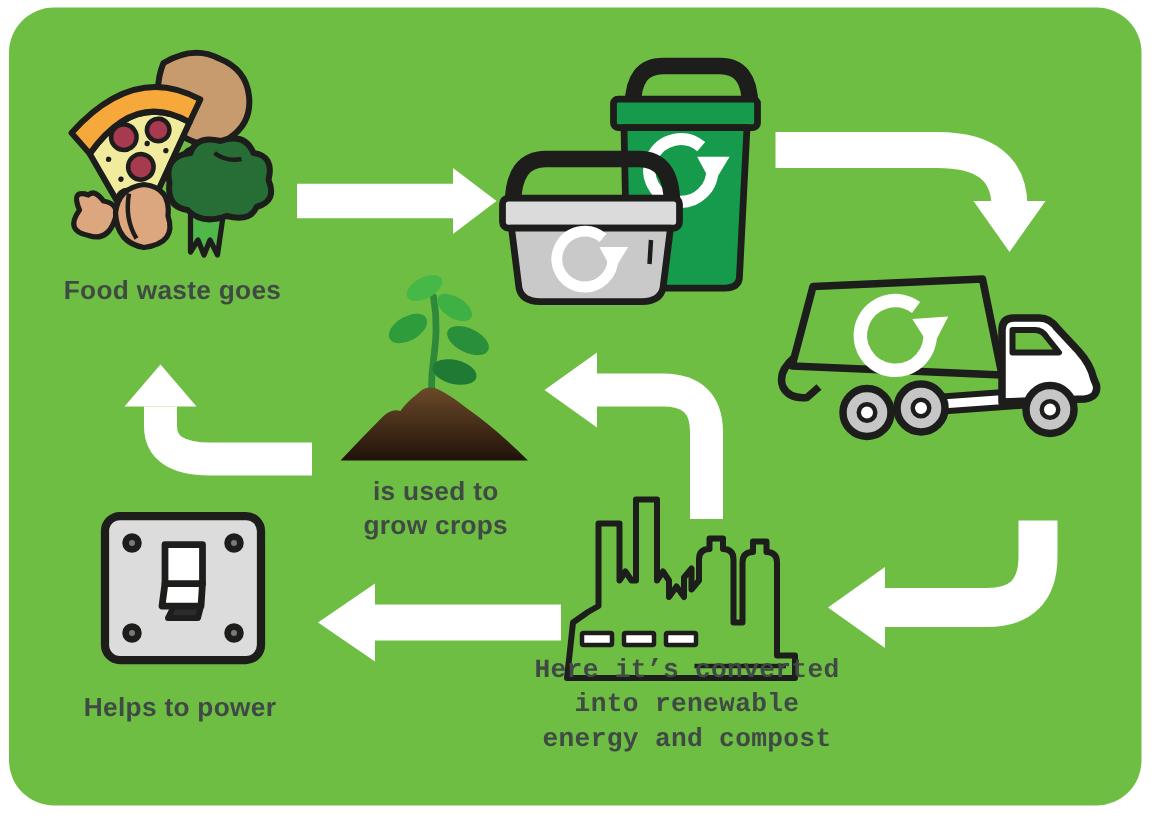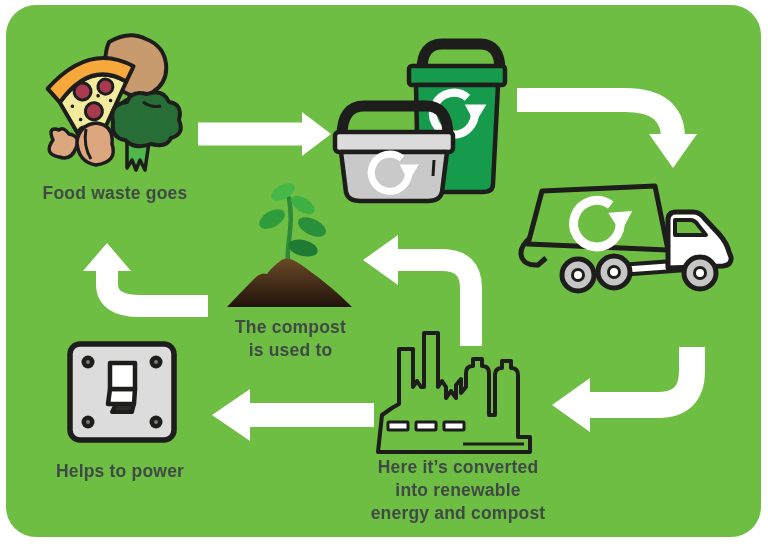--- a/index.html
+++ b/index.html
@@ -188,25 +188,25 @@
       <polygon points="48,27 73,27 73,53 48,53" fill="#ffffff" class="out" stroke-width="4.5" stroke-linejoin="round"></polygon>
     </g>
   </svg>
 
   <div class="label" style="left:15px;top:182px;width:200px;">
     <span class="line">Food waste goes</span>
   </div>
 
 
   <div class="label" style="left:203px;top:316px;width:175px;">
-    <span class="line">The compost</span>
     <span class="line">is used to</span>
-  </div>
-
-  <div class="label" style="left:333px;top:456px;width:250px;">
+    <span class="line">grow crops</span>
+  </div>
+
+  <div class="label" style="left:333px;top:436px;width:250px;font-family:Liberation Mono, monospace;">
     <span class="line">Here it’s converted</span>
     <span class="line">into renewable</span>
     <span class="line">energy and compost</span>
   </div>
 
   <div class="label" style="left:25px;top:460px;width:190px;">
     <span class="line">Helps to power</span>
   </div>
 </div>
 

